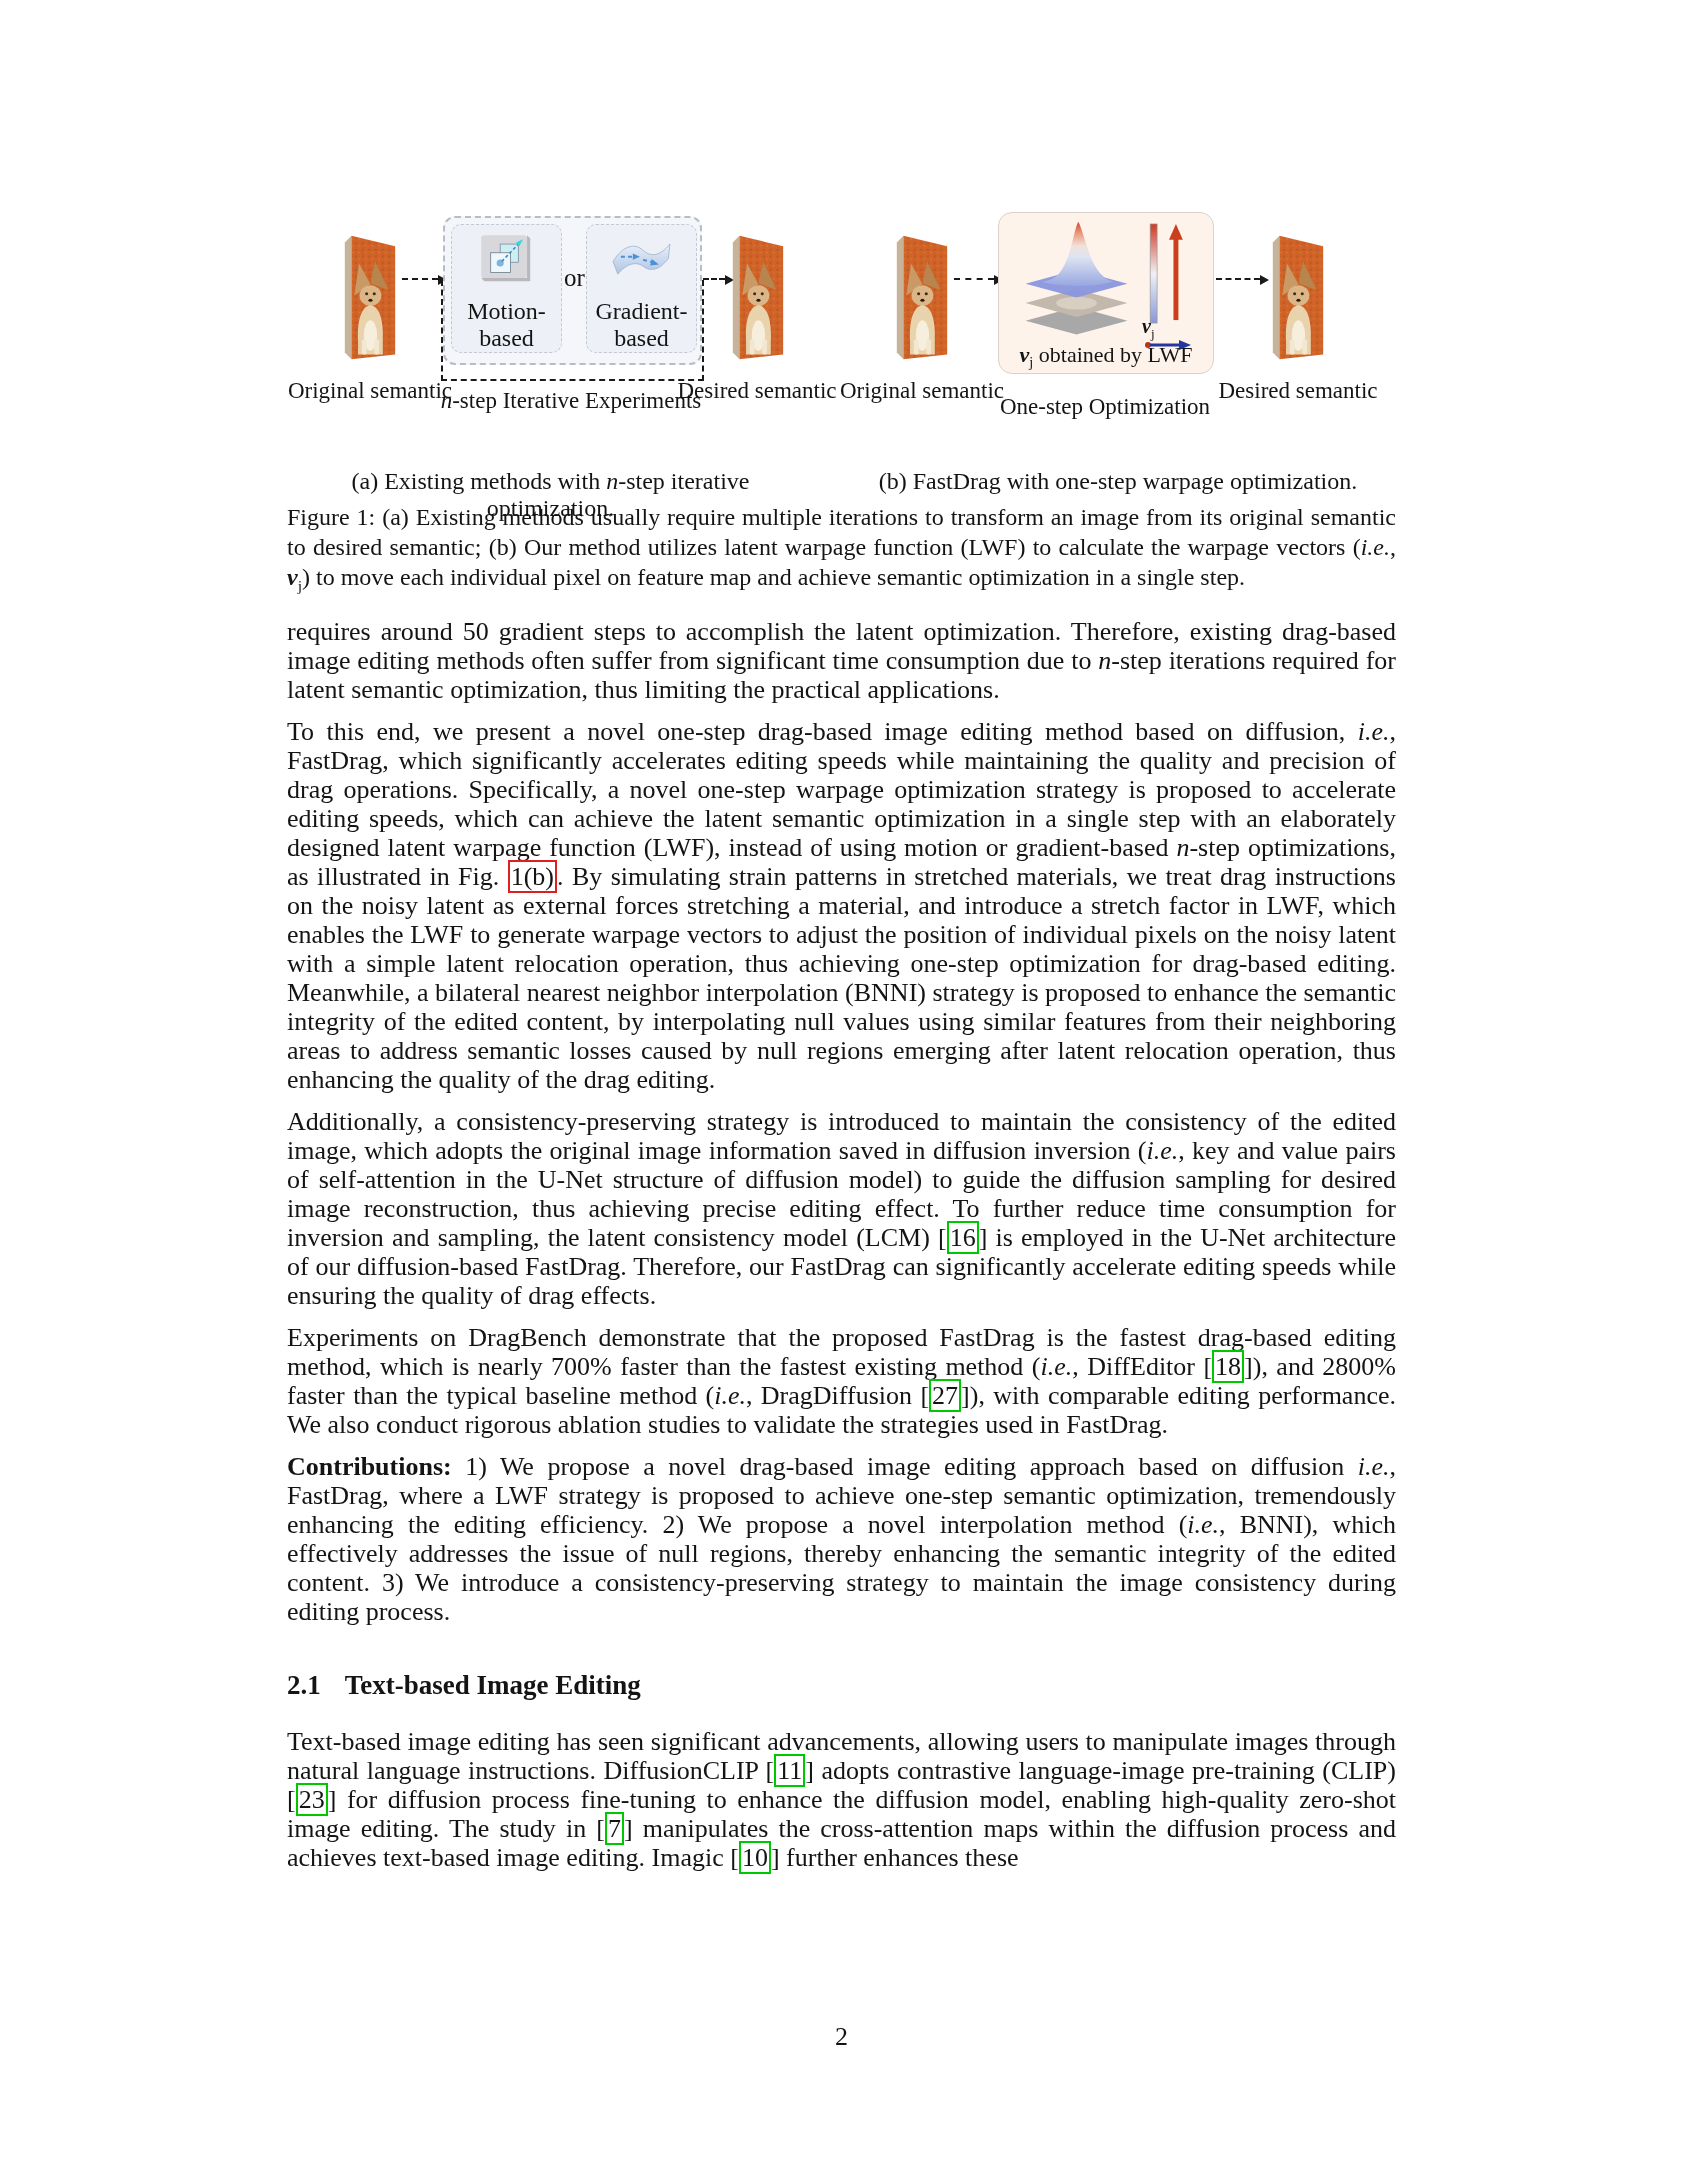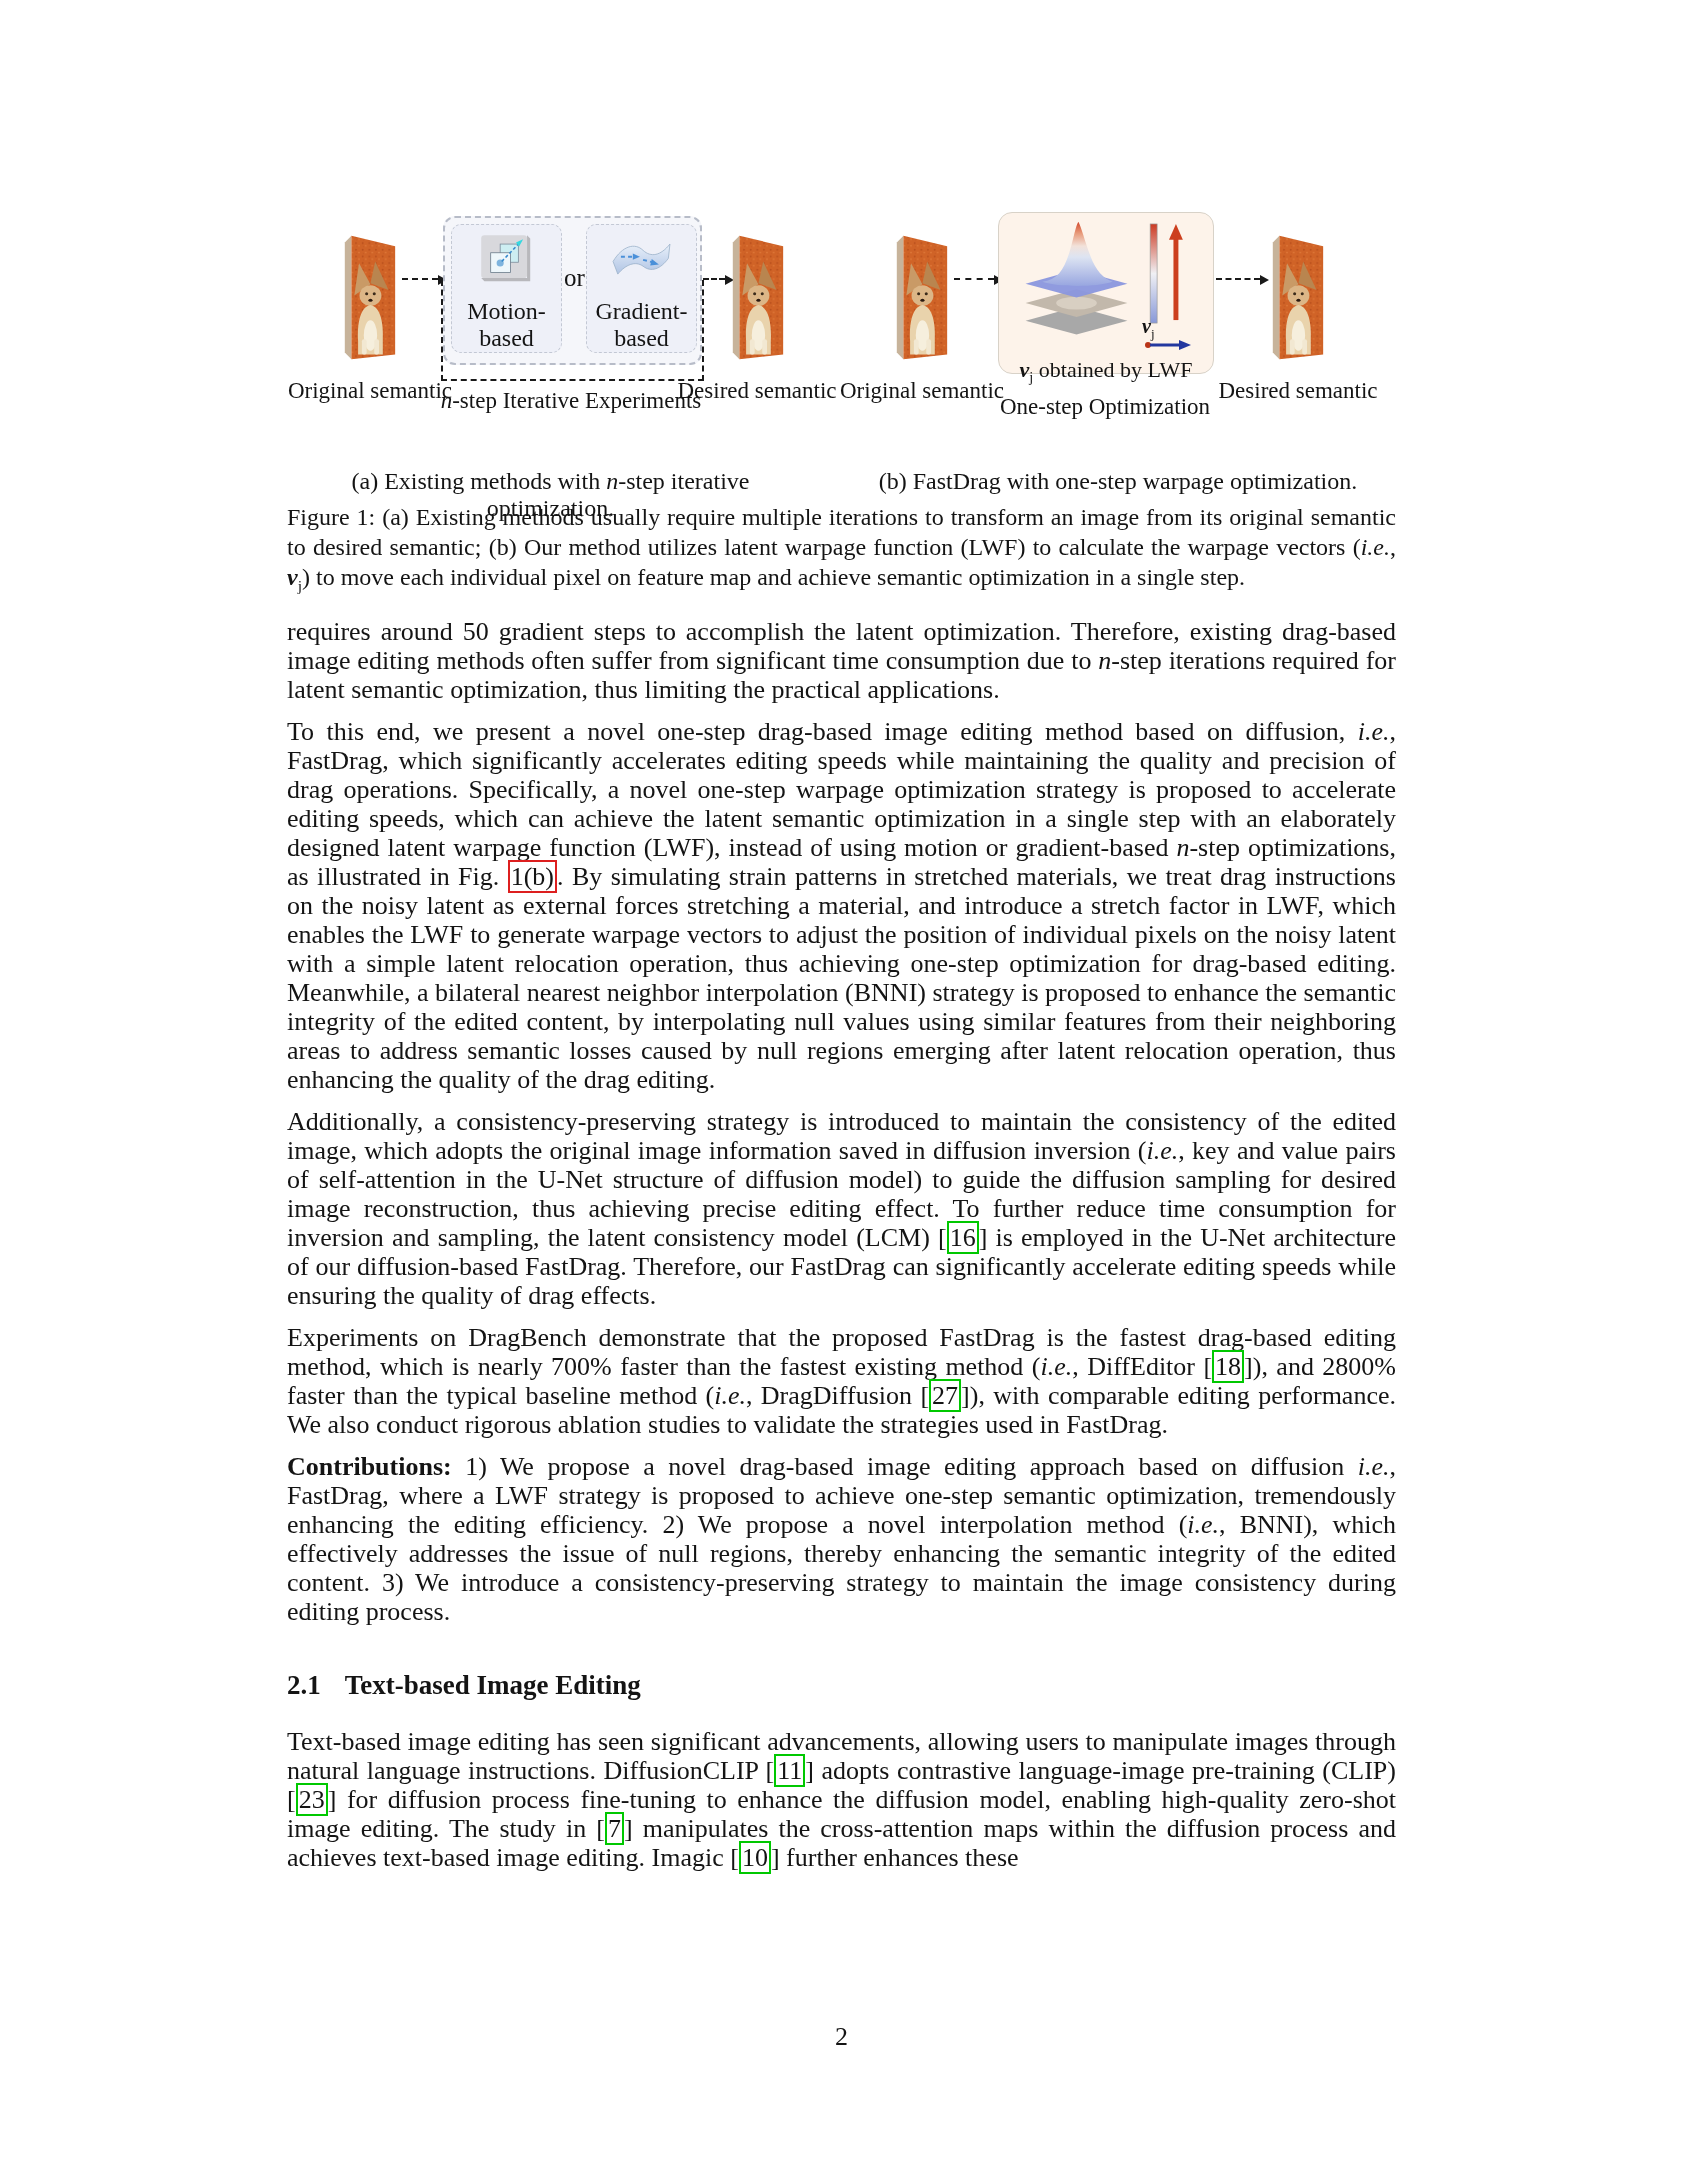--- a/index.html
+++ b/index.html
@@ -160,21 +160,21 @@
           <rect x="4" y="3" width="7" height="100" fill="url(#cbgrad)" stroke="#999" stroke-width="0.7"></rect>
           <line x1="30" y1="100" x2="30" y2="16" stroke="#cc3f1e" stroke-width="5"></line>
           <polygon points="30,3 23,19 37,19" fill="#cc3f1e"></polygon>
         </svg>
         <span class="vjlabel" style="left:143px;top:102px;"><em class="bi">v</em><sub>j</sub></span>
         <svg style="position:absolute;left:145px;top:125px;" width="48" height="14" viewBox="0 0 48 14">
           <circle cx="4" cy="7" r="3" fill="#b93418"></circle>
           <line x1="6" y1="7" x2="36" y2="7" stroke="#23379f" stroke-width="3"></line>
           <polygon points="47,7 35,2 35,12" fill="#23379f"></polygon>
         </svg>
-        <div class="lwftext" style="top:144px;"><em class="bi">v</em><sub>j</sub><span> obtained by LWF</span></div>
+        <div class="lwftext" style="top:129px;"><em class="bi">v</em><sub>j</sub><span> obtained by LWF</span></div>
       </div>
 
       <div class="figlabel" style="left:818px;top:244px;width:277px;">One-step Optimization</div>
 
       <div class="darrow" style="left:929px;top:129px;width:44px;"></div>
       <svg class="dog" style="left:982px;top:83px;" viewBox="0 0 58 132" width="57" height="131">
           <use href="#dogphoto" xlink:href="#dogphoto"></use>
         </svg>
       <div class="figlabel" style="left:1011px;top:228px;">Desired semantic</div>
     </div>

